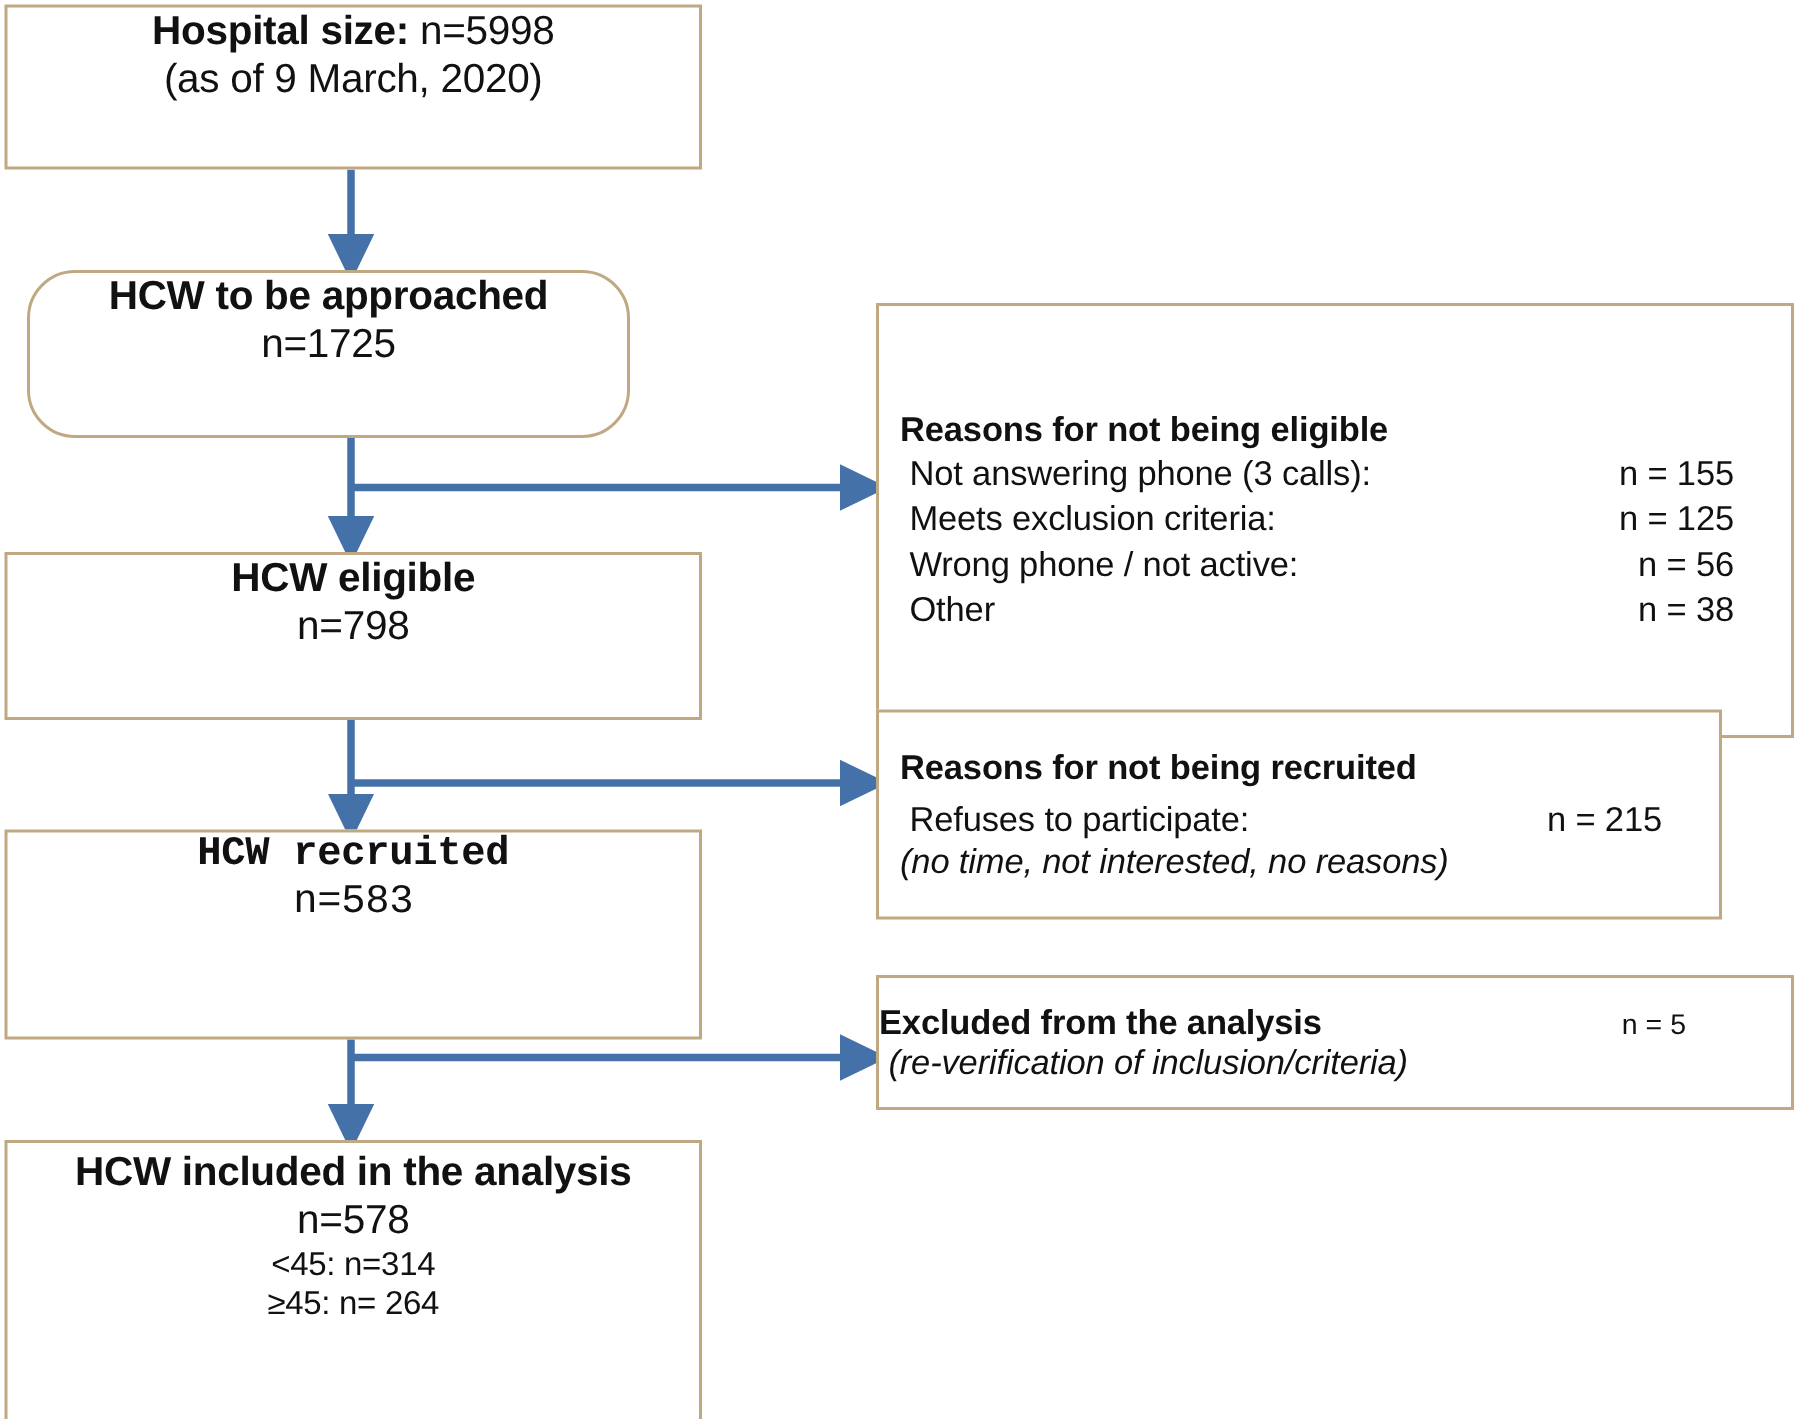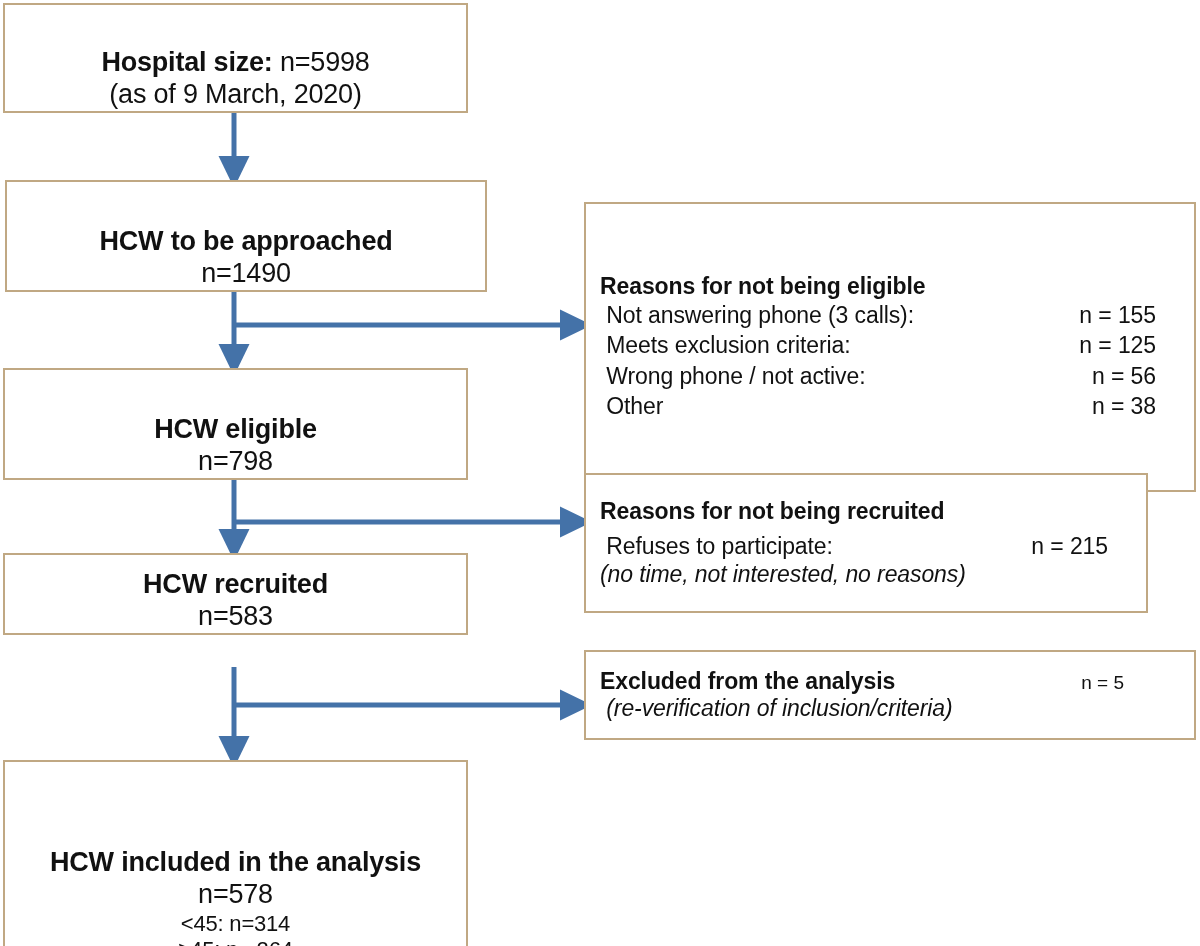--- a/index.html
+++ b/index.html
@@ -21,21 +21,21 @@
   .box {
     position: absolute;
     box-sizing: border-box;
     border: 2px solid #c0a883;
     background: #ffffff;
   }
   .box-center {
     display: flex;
     flex-direction: column;
     align-items: center;
-    justify-content: flex-end;
+    justify-content: flex-start;
     text-align: center;
   }
   .box-left {
     display: flex;
     flex-direction: column;
     justify-content: center;
   }
   .ln {
     line-height: 1.18;
     white-space: pre;
@@ -133,31 +133,31 @@
     <line x1="234" y1="667" x2="234" y2="752" stroke="#4472a8" stroke-width="5" marker-end="url(#ah)"></line>
 
     <line x1="234" y1="705" x2="576" y2="705" stroke="#4472a8" stroke-width="5" marker-end="url(#ah)"></line>
   </svg>
 
   <div class="box box-center" style="left:3px; top:3px; width:465px; height:110px;">
     <div class="ln"><span class="t-main t-inline-bold">Hospital size:</span><span class="t-num t-inline-reg"> n=5998</span></div>
     <div class="ln t-num">(as of 9 March, 2020)</div>
   </div>
 
-  <div class="box box-center" style="left:5px; top:180px; width:482px; height:112px;">
+  <div class="box box-center" style="left:18px; top:180px; width:402px; height:112px;border-radius:32px;">
     <div class="ln t-main">HCW to be approached</div>
-    <div class="ln t-num">n=1490</div>
+    <div class="ln t-num">n=1725</div>
   </div>
 
   <div class="box box-center" style="left:3px; top:368px; width:465px; height:112px;">
     <div class="ln t-main">HCW eligible</div>
     <div class="ln t-num">n=798</div>
   </div>
 
-  <div class="box box-center" style="left:3px; top:553px; width:465px; height:82px;">
+  <div class="box box-center" style="left:3px; top:553px; width:465px; height:140px;font-family:Liberation Mono, monospace;">
     <div class="ln t-main">HCW recruited</div>
     <div class="ln t-num">n=583</div>
   </div>
 
   <div class="box box-center" style="left:3px; top:760px; width:465px; height:205px; padding-top:4px;">
     <div class="ln t-main">HCW included in the analysis</div>
     <div class="ln t-num">n=578</div>
     <div class="ln t-sub">&lt;45: n=314</div>
     <div class="ln t-sub">≥45: n= 264</div>
   </div>
@@ -184,21 +184,21 @@
 
   <div class="box box-left" style="left:584px; top:473px; width:564px; height:140px; padding:10px 38px 10px 14px;">
     <div class="panel-title" style="margin-bottom:6px;">Reasons for not being recruited</div>
     <div class="panel-row">
       <span class="lbl"> Refuses to participate:</span>
       <span class="val">n = 215</span>
     </div>
     <div class="panel-note">(no time, not interested, no reasons)</div>
   </div>
 
-  <div class="box box-left" style="left:584px; top:650px; width:612px; height:90px; padding:8px 70px 8px 14px;">
+  <div class="box box-left" style="left:584px; top:650px; width:612px; height:90px; padding:8px 70px 8px 0;">
     <div class="title-row">
       <span class="panel-title">Excluded from the analysis</span>
       <span class="val">n = 5</span>
     </div>
     <div class="panel-note"> (re-verification of inclusion/criteria)</div>
   </div>
 
 </div>
 
 </body></html>

